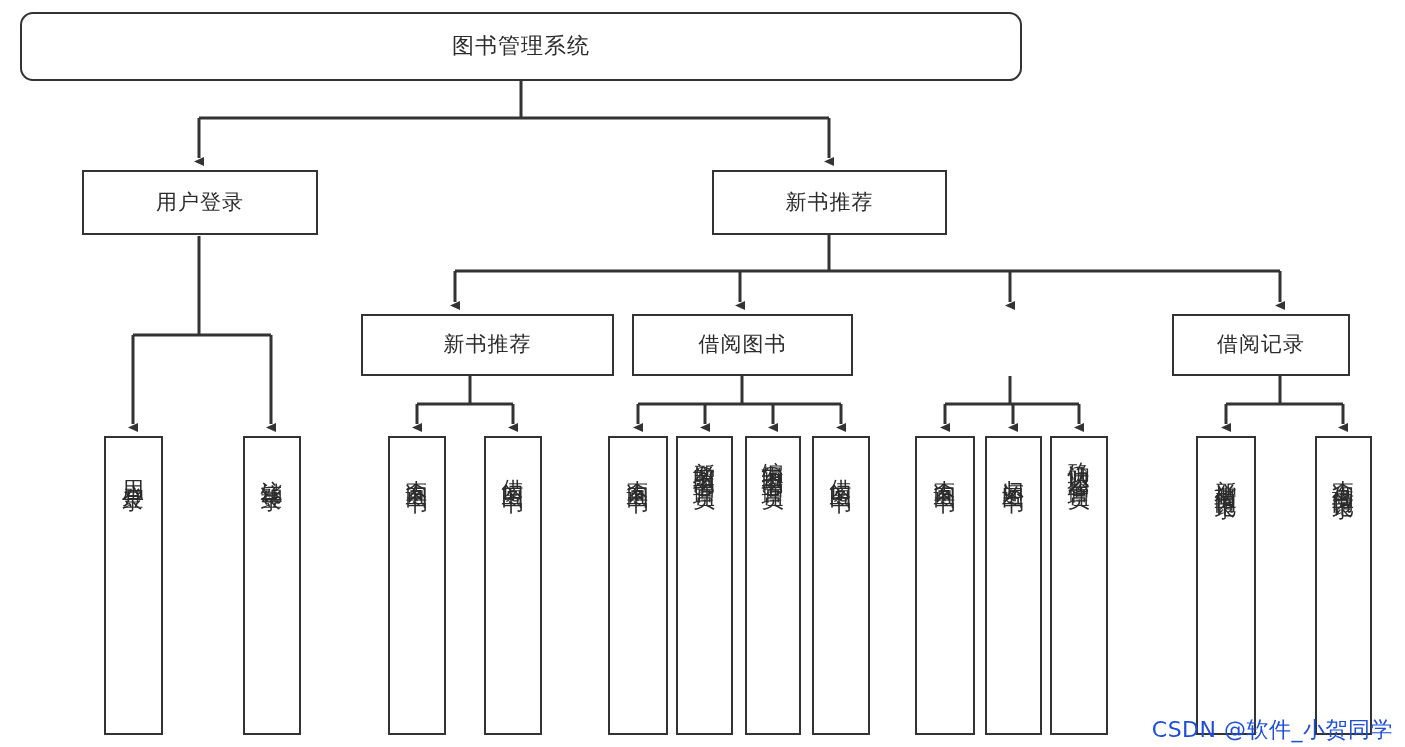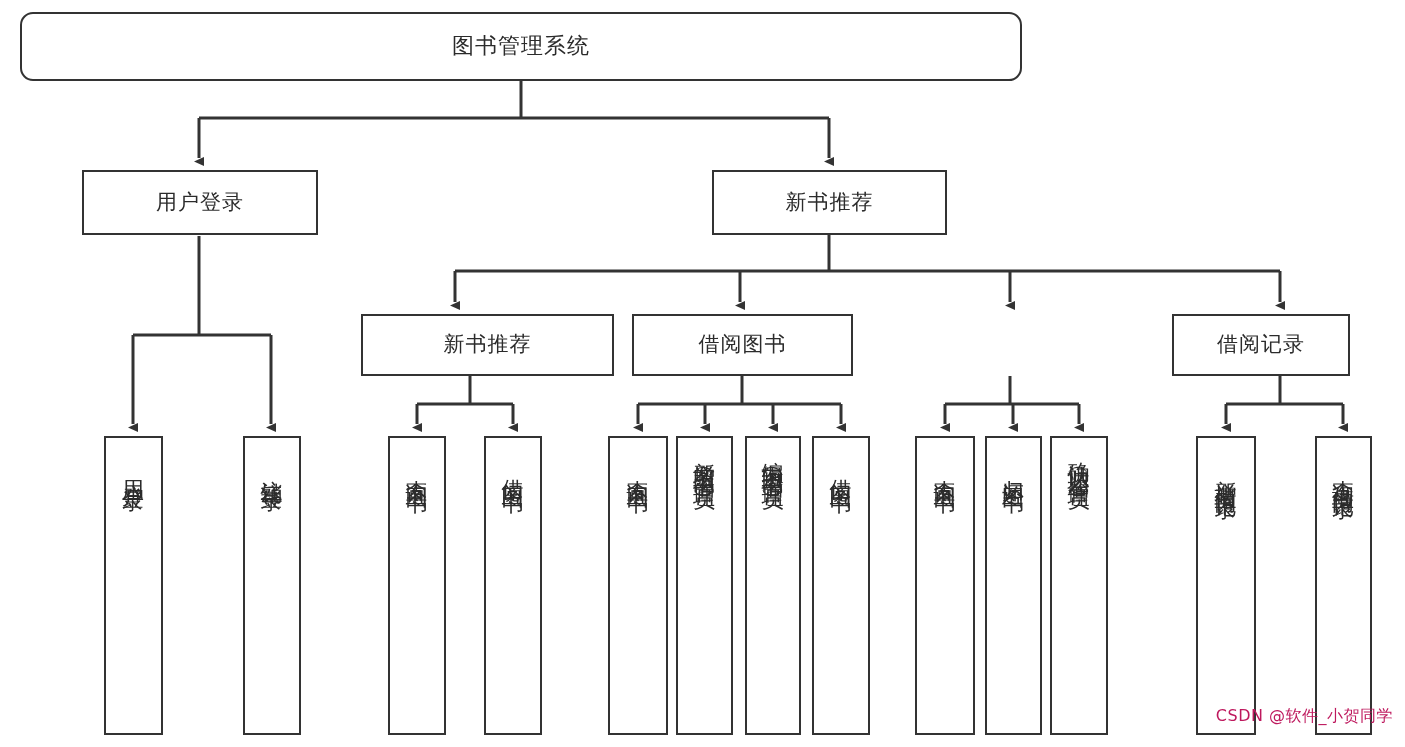--- a/index.html
+++ b/index.html
@@ -58,23 +58,23 @@
     text-orientation:upright;
     font-size:22px;
     line-height:1.05;
     letter-spacing:4px;
     white-space:nowrap;
   }
   
   #watermark{
     position:absolute;
     right:12px;
-    bottom:20px;
-    font-size:16px;
-    color:#be185d;
+    bottom:2px;
+    font-size:22px;
+    color:#1d4ed8;
     letter-spacing:0.5px;
     z-index:5;
     white-space:nowrap;
   }
 </style>
 </head>
 <body>
 
 <div id="canvas">
 

